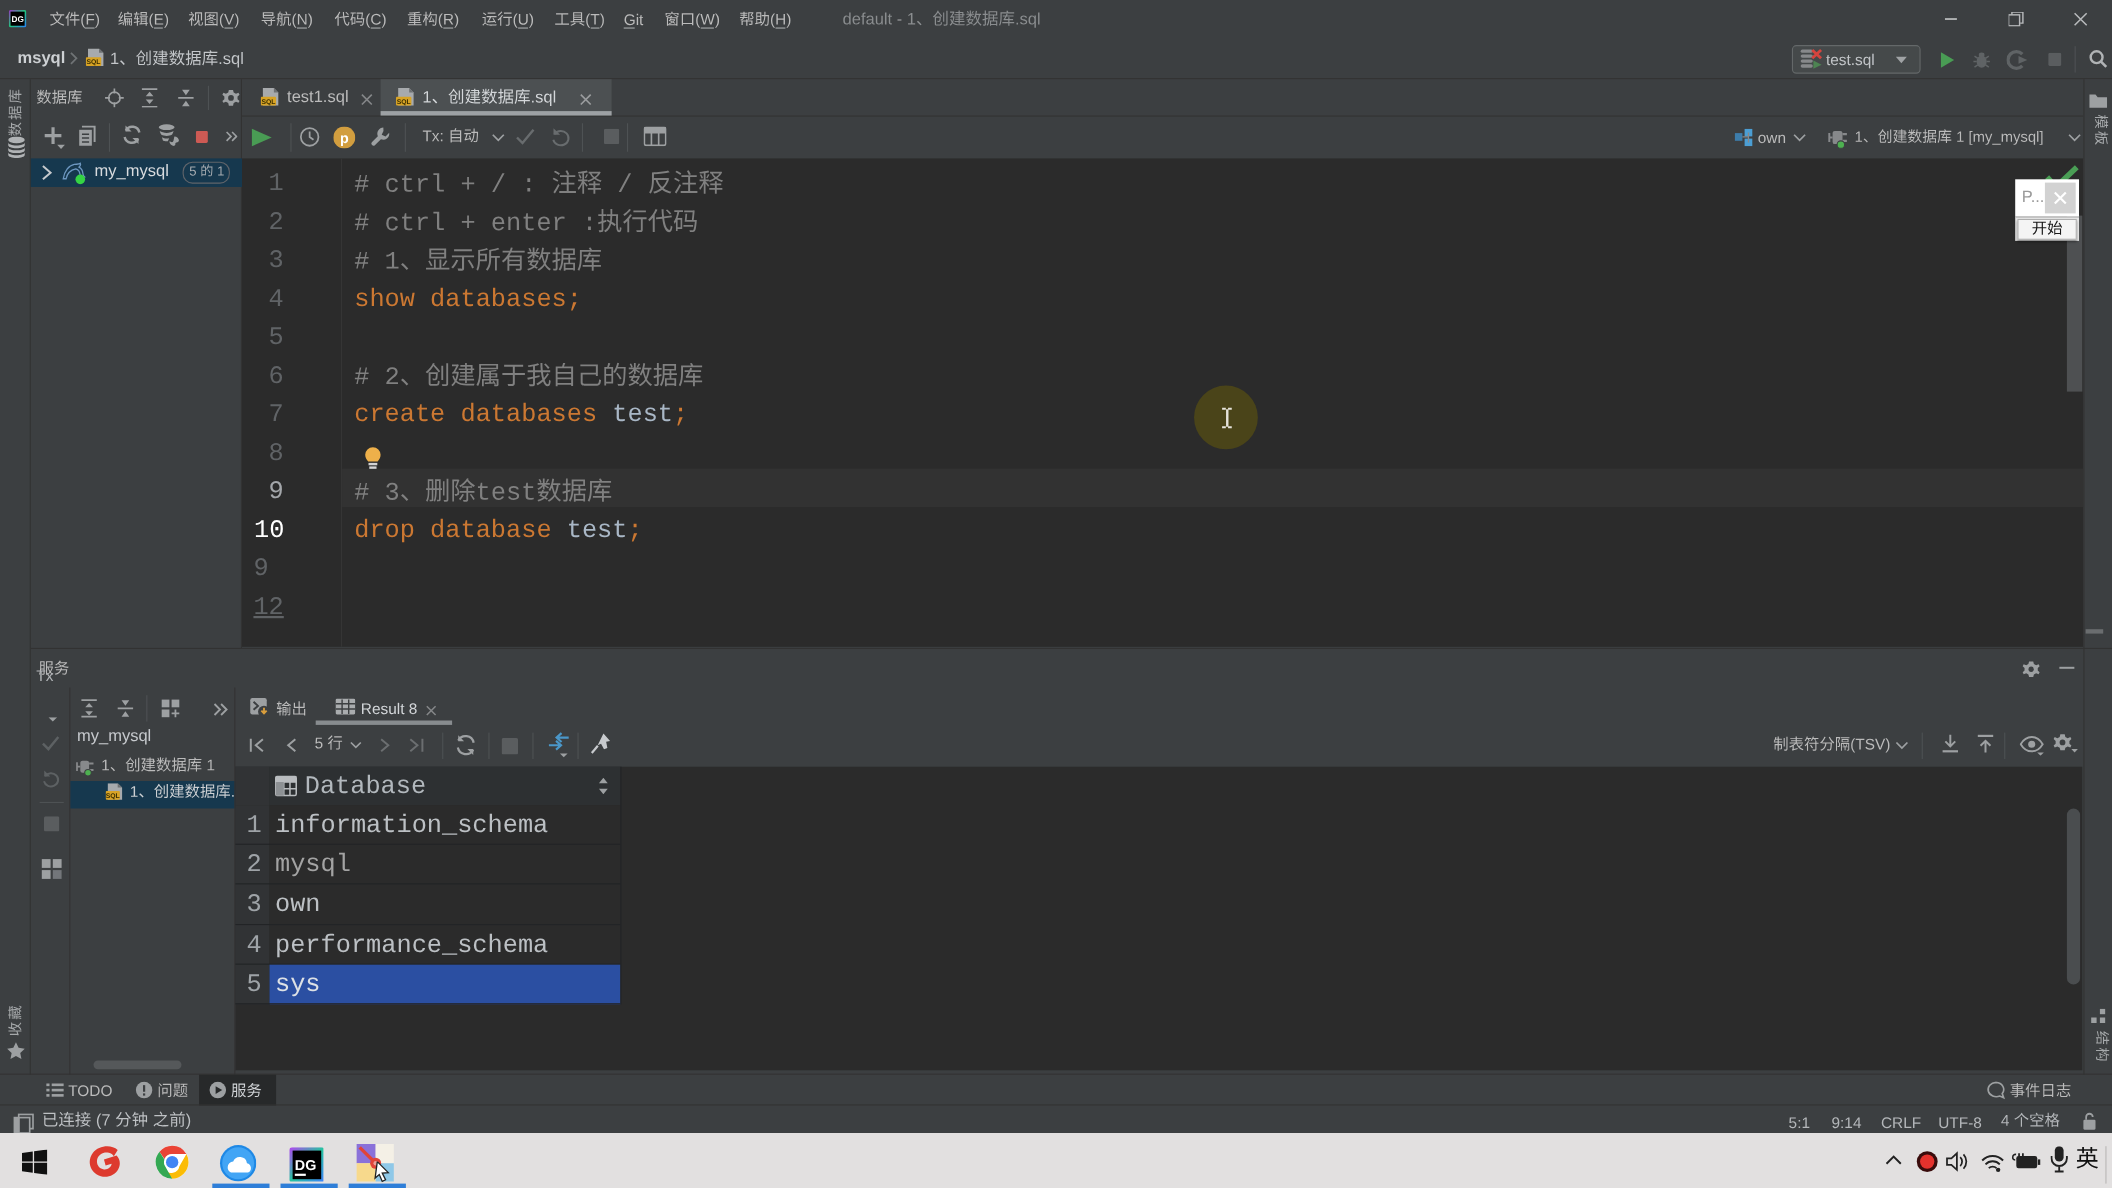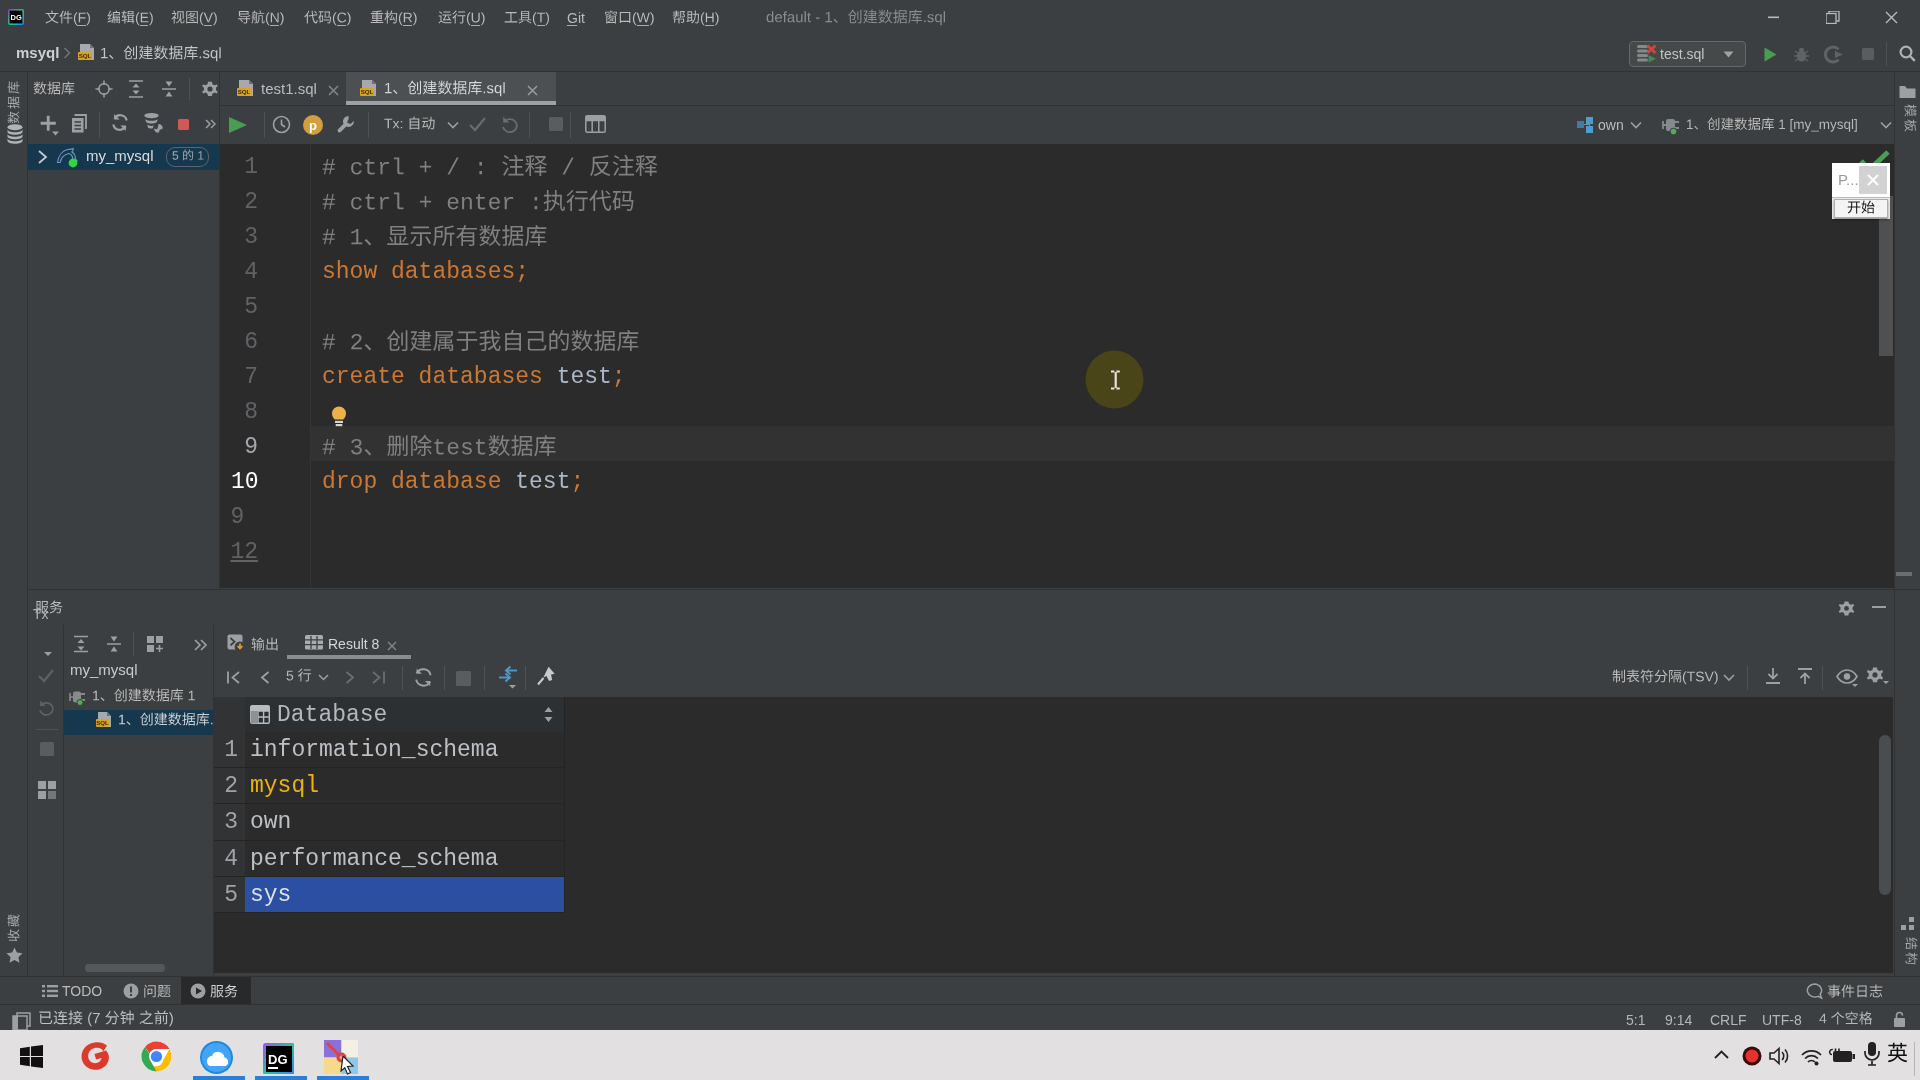--- a/index.html
+++ b/index.html
@@ -632,21 +632,21 @@
     </svg>
 <div style="left:277px;top:701px;font:23px 'Liberation Mono',monospace;color:#b2b8bd;line-height:28px;">Database</div>
 <svg style="left:543px;top:707px;" width="11" height="15" viewBox="0 0 11 15">
       <path d="M5.5 0 L9.5 5 H1.5 Z M5.5 15 L9.5 10 H1.5 Z" fill="#9da0a2"></path>
     </svg>
 <div style="left:214px;top:767px;width:350px;height:1px;background:#222426;"></div>
 <div style="left:224.2px;top:736px;font:23px 'Liberation Mono',monospace;color:#9ea3a7;line-height:28px;">1</div>
 <div style="left:250px;top:736px;font:23px 'Liberation Mono',monospace;color:#bcc0c4;line-height:28px;">information_schema</div>
 <div style="left:214px;top:803px;width:350px;height:1px;background:#222426;"></div>
 <div style="left:224.2px;top:772px;font:23px 'Liberation Mono',monospace;color:#9ea3a7;line-height:28px;">2</div>
-<div style="left:250px;top:772px;font:23px 'Liberation Mono',monospace;color:#eab308;line-height:28px;">mysql</div>
+<div style="left:250px;top:772px;font:23px 'Liberation Mono',monospace;color:#a3a3a3;line-height:28px;">mysql</div>
 <div style="left:214px;top:840px;width:350px;height:1px;background:#222426;"></div>
 <div style="left:224.2px;top:808px;font:23px 'Liberation Mono',monospace;color:#9ea3a7;line-height:28px;">3</div>
 <div style="left:250px;top:808px;font:23px 'Liberation Mono',monospace;color:#bcc0c4;line-height:28px;">own</div>
 <div style="left:214px;top:876px;width:350px;height:1px;background:#222426;"></div>
 <div style="left:224.2px;top:845px;font:23px 'Liberation Mono',monospace;color:#9ea3a7;line-height:28px;">4</div>
 <div style="left:250px;top:845px;font:23px 'Liberation Mono',monospace;color:#bcc0c4;line-height:28px;">performance_schema</div>
 <div style="left:245px;top:877px;width:319px;height:36px;background:#2b4fa2;"></div>
 <div style="left:214px;top:912px;width:350px;height:1px;background:#222426;"></div>
 <div style="left:224.2px;top:881px;font:23px 'Liberation Mono',monospace;color:#9ea3a7;line-height:28px;">5</div>
 <div style="left:250px;top:881px;font:23px 'Liberation Mono',monospace;color:#dde1e5;line-height:28px;">sys</div>

